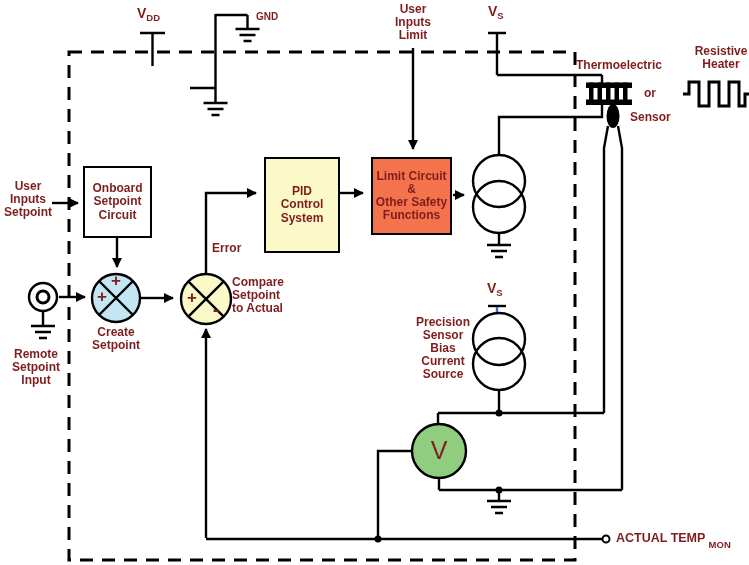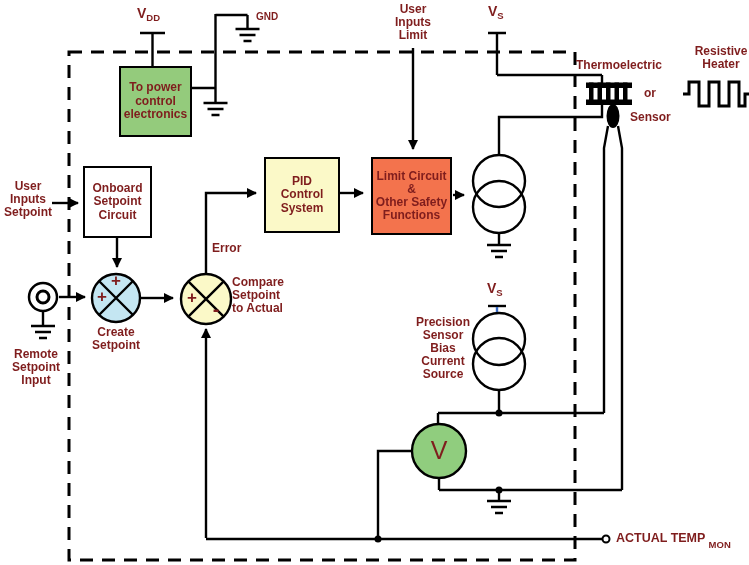--- a/index.html
+++ b/index.html
@@ -112,27 +112,24 @@
     <path d="M683,94 h6 v-12 h10 v24 h10 v-24 h10 v24 h10 v-24 h10 v24 h6 v-12 h4" fill="none" stroke="#000" stroke-width="3"></path>
 
     <ellipse cx="613" cy="116" rx="6.5" ry="12" fill="#000"></ellipse>
   </svg>
 
   <span class="supply" style="left:137px; top:6px;"><span>V</span><sub>DD</sub></span>
   <span class="supply" style="left:256px; top:10px; font-size:10px;">GND</span>
   <span class="supply" style="left:488px; top:4px;"><span>V</span><sub>S</sub></span>
   <span class="supply" style="left:487px; top:281px;"><span>V</span><sub>S</sub></span>
 
-  <div class="box" style="left:119px; top:66px; width:73px; height:71px; background:#94cb7c;">To power
-control
-electronics</div>
   <div class="box" style="left:83px; top:166px; width:69px; height:72px; background:#fff;">Onboard
 Setpoint
 Circuit</div>
-  <div class="box" style="left:264px; top:157px; width:76px; height:76px; background:#fbf9c8;">PID
+  <div class="box" style="left:264px; top:157px; width:76px; height:96px; background:#fbf9c8;">PID
 Control
 System</div>
   <div class="box" style="left:371px; top:157px; width:81px; height:78px; background:#f3734d; font-size:12px; line-height:13px;">Limit Circuit
 &amp;
 Other Safety
 Functions</div>
 
   <div class="t" style="left:384px; top:3px; width:58px;">User
 Inputs
 Limit</div>

